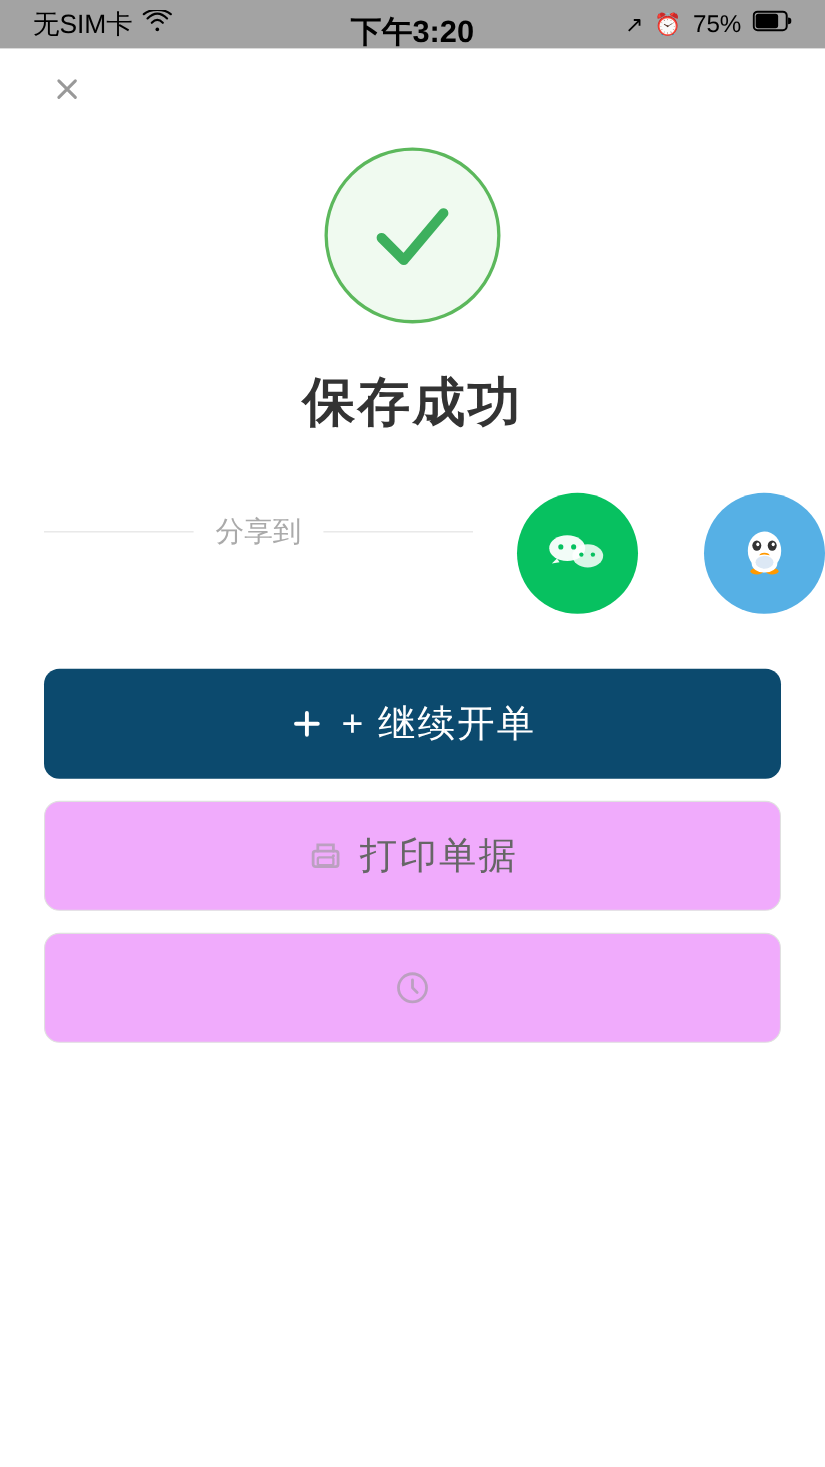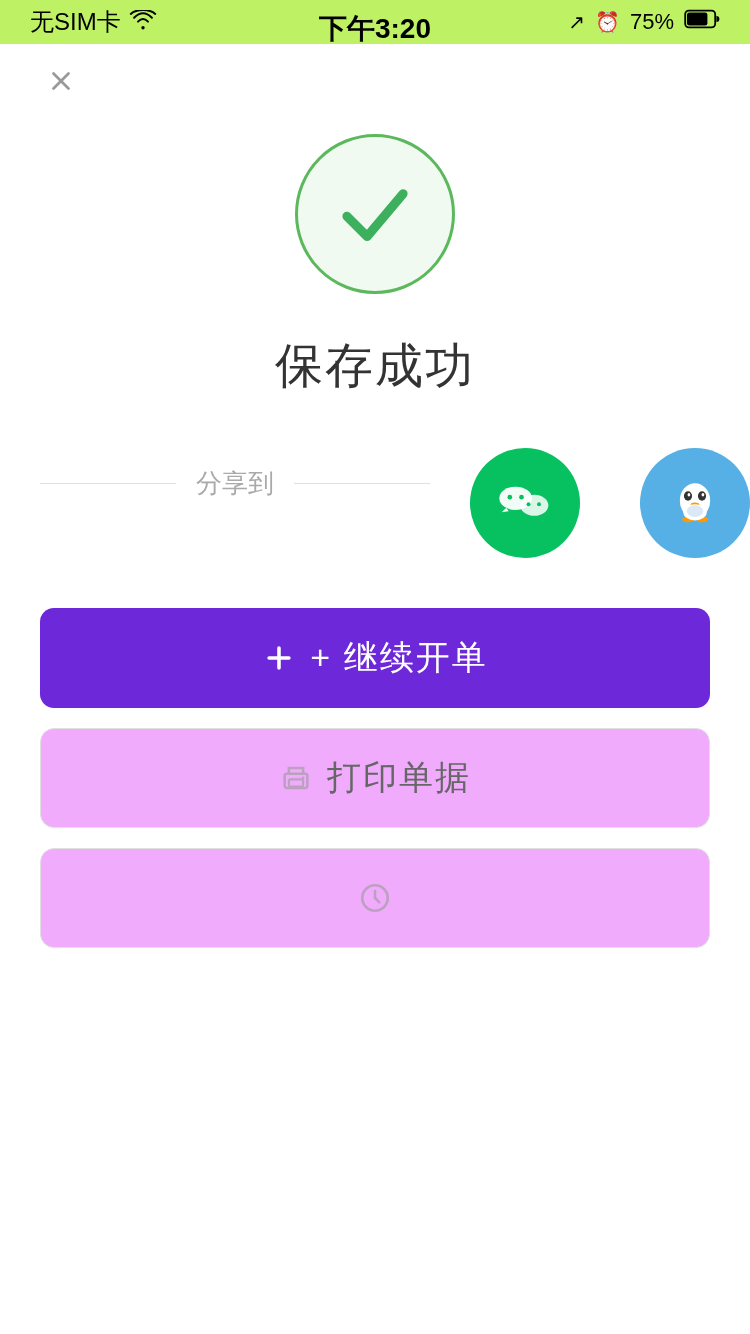--- a/index.html
+++ b/index.html
@@ -14,21 +14,21 @@
       overflow-x: hidden;
     }
 
     
     .status-bar {
       display: flex;
       justify-content: space-between;
       align-items: center;
       padding: 8px 30px;
       height: 44px;
-      background: #bef264;
+      background: #a3a3a3;
     }
     .status-left {
       display: flex;
       align-items: center;
       gap: 8px;
       font-size: 24px;
       color: #000;
     }
     .status-time {
       font-size: 28px;
@@ -85,21 +85,21 @@
       margin-bottom: 40px;
     }
     .success-circle svg {
       width: 90px;
       height: 90px;
     }
 
     
     .success-title {
       font-size: 48px;
-      font-weight: 400;
+      font-weight: 700;
       color: #333;
       margin-bottom: 50px;
       letter-spacing: 2px;
     }
 
     
     .share-section {
       width: 100%;
       position: relative;
       display: flex;
@@ -148,21 +148,21 @@
     .btn-section {
       width: 100%;
       padding: 0 40px;
       display: flex;
       flex-direction: column;
       gap: 20px;
     }
     .btn-primary {
       width: 100%;
       height: 100px;
-      background: #6d28d9;
+      background: #0c4a6e;
       border: none;
       border-radius: 14px;
       font-size: 34px;
       color: #fff;
       display: flex;
       align-items: center;
       justify-content: center;
       gap: 14px;
       cursor: pointer;
       letter-spacing: 2px;

